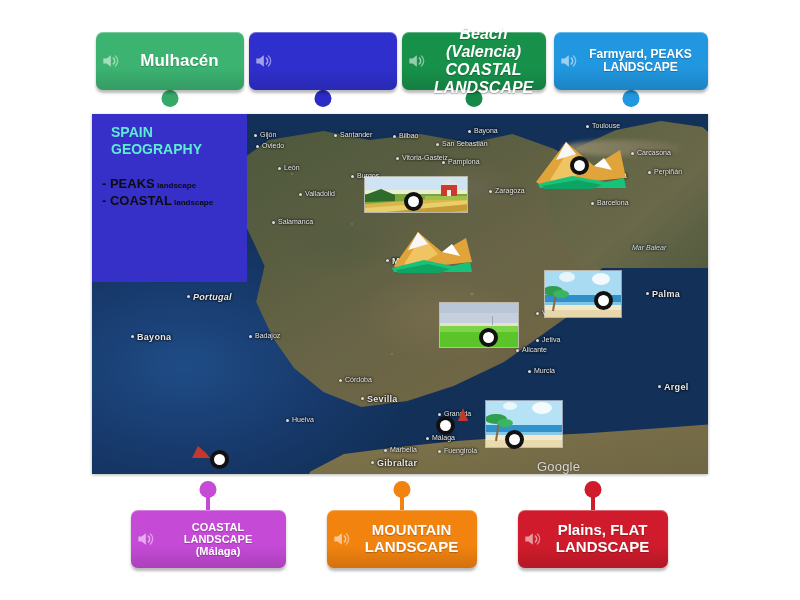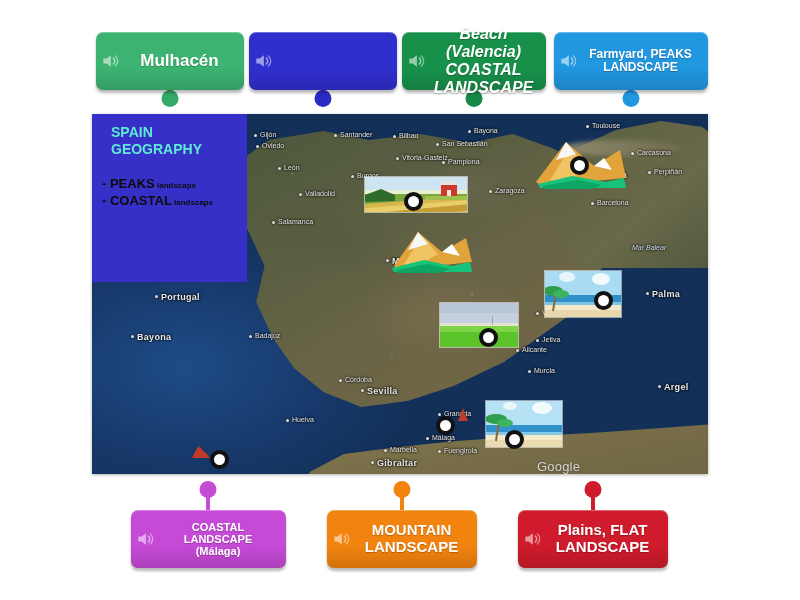--- a/index.html
+++ b/index.html
@@ -186,28 +186,28 @@
         <div class="maplabel" style="left: 505px; top: 85px; white-space: pre;">Barcelona</div>
         <div class="maplabel" style="left: 55px; top: 62px; white-space: pre;">Vigo</div>
         <div class="maplabel" style="left: 213px; top: 76px; white-space: pre;">Valladolid</div>
         <div class="maplabel" style="left: 186px; top: 104px; white-space: pre;">Salamanca</div>
         <div class="maplabel" style="left: 62px; top: 92px; white-space: pre;">Braga</div>
         <div class="maplabel big" style="left: 48px; top: 117px; white-space: pre;">Oporto</div>
         <div class="maplabel" style="left: 55px; top: 140px; white-space: pre;">Aveiro</div>
         <div class="maplabel" style="left: 57px; top: 160px; white-space: pre;">Coimbra</div>
         <div class="maplabel big" style="left: 300px; top: 142px; white-space: pre;">Madrid</div>
         <div class="maplabel big" style="left: 45px; top: 218px; white-space: pre;">Bayona</div>
-        <div class="maplabel big" style="left: 69px; top: 178px; white-space: pre;">Portugal</div>
+        <div class="maplabel big" style="left: 101px; top: 178px; white-space: pre; font-style: italic;">Portugal</div>
         <div class="maplabel big" style="left: 560px; top: 175px; white-space: pre;">Palma</div>
         <div class="maplabel" style="left: 450px; top: 195px; white-space: pre;">Valencia</div>
         <div class="maplabel" style="left: 383px; top: 208px; white-space: pre;">Albacete</div>
         <div class="maplabel" style="left: 430px; top: 232px; white-space: pre;">Alicante</div>
         <div class="maplabel" style="left: 442px; top: 253px; white-space: pre;">Murcia</div>
         <div class="maplabel" style="left: 253px; top: 262px; white-space: pre;">Córdoba</div>
-        <div class="maplabel big" style="left: 275px; top: 272px; white-space: pre;">Sevilla</div>
+        <div class="maplabel big" style="left: 275px; top: 280px; white-space: pre;">Sevilla</div>
         <div class="maplabel" style="left: 163px; top: 218px; white-space: pre;">Badajoz</div>
         <div class="maplabel" style="left: 200px; top: 302px; white-space: pre;">Huelva</div>
         <div class="maplabel" style="left: 340px; top: 320px; white-space: pre;">Málaga</div>
         <div class="maplabel" style="left: 352px; top: 296px; white-space: pre;">Granada</div>
         <div class="maplabel" style="left: 298px; top: 332px; white-space: pre;">Marbella</div>
         <div class="maplabel" style="left: 352px; top: 333px; white-space: pre;">Fuengirola</div>
         <div class="maplabel big" style="left: 285px; top: 344px; white-space: pre;">Gibraltar</div>
         <div class="maplabel big" style="left: 572px; top: 268px; white-space: pre;">Argel</div>
         <div class="maplabel sea nodot" style="left: 540px; top: 130px; white-space: pre;">Mar Balear</div>
         <div class="maplabel" style="left: 450px; top: 222px; white-space: pre;">Jetiva</div>

